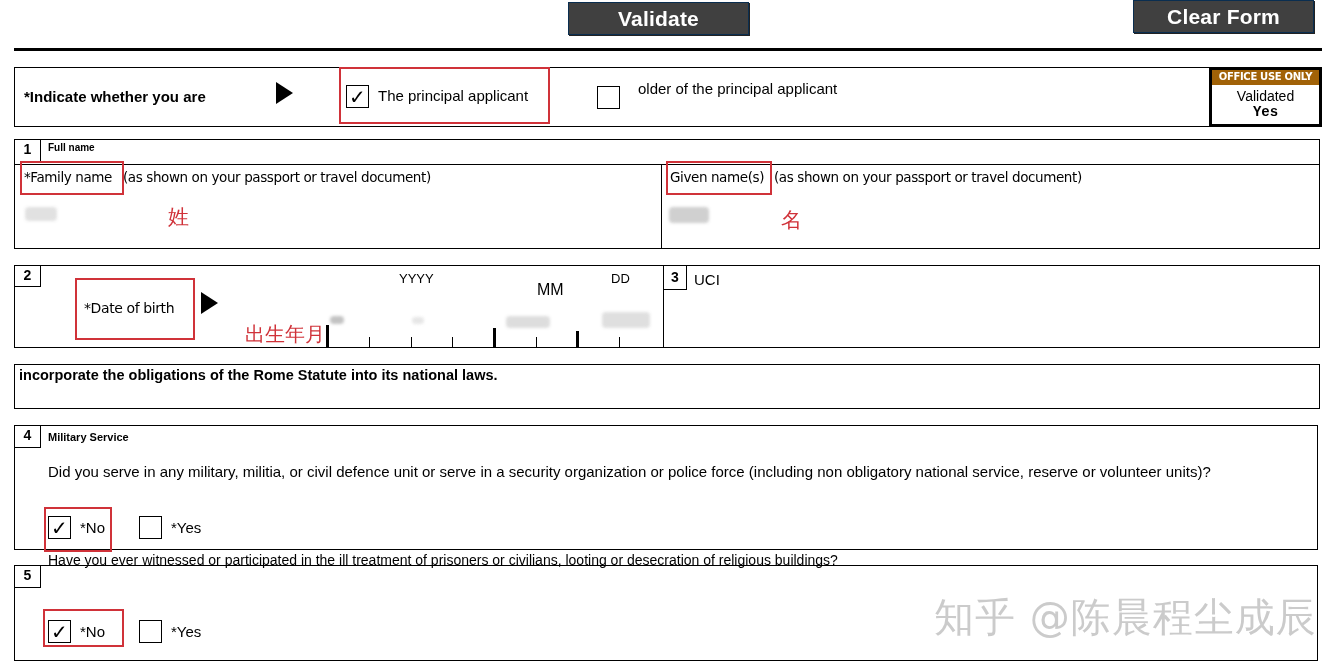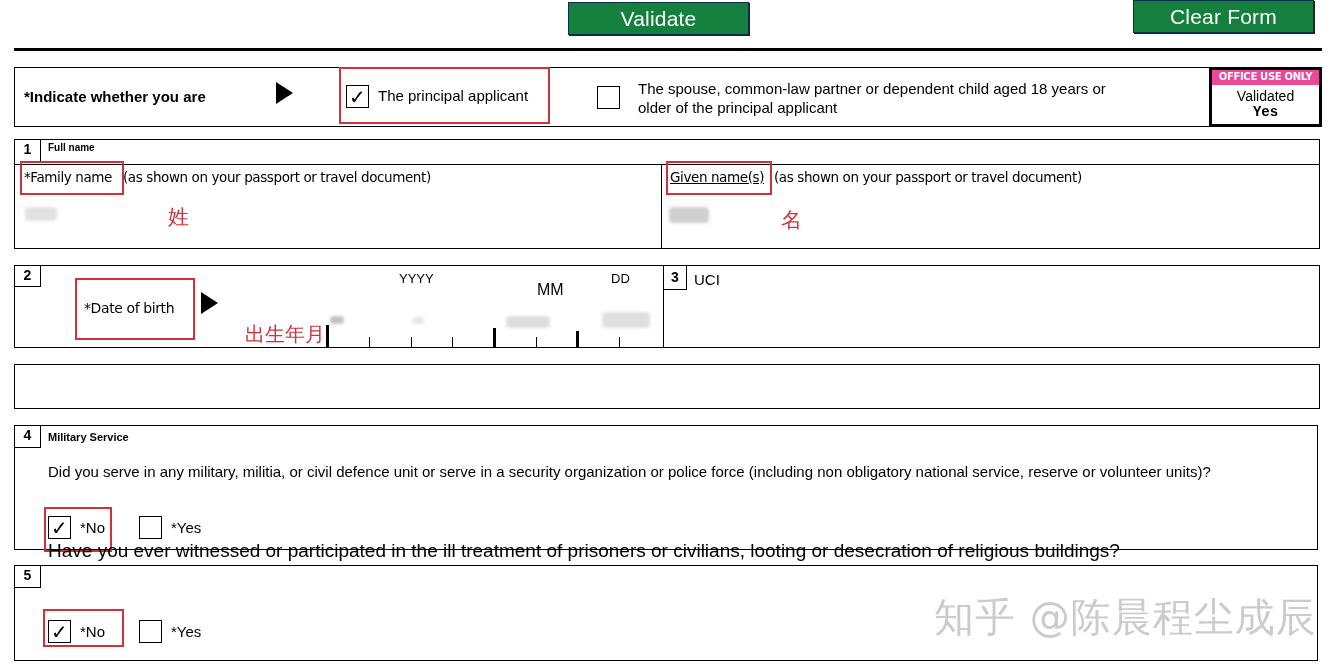--- a/index.html
+++ b/index.html
@@ -2,21 +2,21 @@
 <html><head>
 <meta charset="utf-8">
 <style>
   * { box-sizing: border-box; margin: 0; padding: 0; }
   html, body { width: 1336px; height: 669px; background: #ffffff; overflow: hidden; }
   body { position: relative; font-family: "Liberation Sans", sans-serif; color: #000; }
   .abs { position: absolute; }
 
   
   .top-btn {
-    position: absolute; background: #15803d; color: #fff; font-weight: normal;
+    position: absolute; background: #404040; color: #fff; font-weight: bold;
     font-family: "Liberation Sans", sans-serif; font-size: 21px; text-align: center;
     border: 1px solid #0a2e50; box-shadow: 1px 1px 0 #222; cursor: pointer;
     display: flex; align-items: center; justify-content: center; letter-spacing: 0.2px;
   }
   .top-rule { position: absolute; left: 14px; top: 48px; width: 1308px; height: 3px; background: #000; }
 
   .box { position: absolute; border: 1px solid #000; background: #fff; }
   .num-cell {
     position: absolute; border-right: 1px solid #000; border-bottom: 1px solid #000;
     font-weight: bold; font-size: 14px; text-align: center; line-height: 19px;
@@ -52,43 +52,42 @@
 <div class="box" style="left:14px; top:67px; width:1308px; height:60px;"></div>
 <div class="abs" style="left:24px; top:88px; font-size:15px; font-weight:bold;">*Indicate whether you are</div>
 <div class="tri" style="left:276px; top:82px;"></div>
 
 <div class="cb" style="left:346px; top:85px;">✓</div>
 <div class="abs" style="left:378px; top:87px; font-size:15px;">The principal applicant</div>
 <div class="hl" style="left:339px; top:67px; width:211px; height:57px;"></div>
 
 <div class="cb" style="left:597px; top:86px;"></div>
 <div class="abs" style="left:638px; top:79px; font-size:15px; line-height:19px;">
-  <div>The spouse, common-law partner or dependent child aged 18 years or</div>
   <div>older of the principal applicant</div>
 </div>
 
 <div class="abs" style="left:1209px; top:67px; width:113px; height:60px; border:3px solid #000; background:#fff;">
-  <div style="background:#ec4899; color:#fff; font-size:10px; font-weight:bold; text-align:center; height:15px; line-height:14px; font-family:'DejaVu Sans',sans-serif; letter-spacing:-0.3px;">OFFICE USE ONLY</div>
+  <div style="background:#a16207; color:#fff; font-size:10px; font-weight:bold; text-align:center; height:15px; line-height:14px; font-family:'DejaVu Sans',sans-serif; letter-spacing:-0.3px;">OFFICE USE ONLY</div>
   <div style="text-align:center; font-size:14px; line-height:17px; margin-top:3px;">Validated</div>
   <div style="text-align:center; font-size:14px; font-weight:bold; font-family:'Liberation Mono',monospace; line-height:14px;">Yes</div>
 </div>
 
 <div class="box" style="left:14px; top:139px; width:1306px; height:110px;"></div>
 <div class="num-cell" style="left:15px; top:140px; width:26px; height:21px; border-bottom:none;">1</div>
 <div class="abs" style="left:48px; top:142px; font-size:10px; font-weight:bold;">Full name</div>
 <div class="abs" style="left:14px; top:164px; width:1306px; height:1px; background:#000;"></div>
 <div class="abs" style="left:661px; top:164px; width:1px; height:85px; background:#000;"></div>
 
 <div class="abs calibri" style="left:24px; top:169px; font-size:13.5px;">*Family name</div>
 <div class="abs calibri" style="left:123px; top:169px; font-size:13.5px;">(as shown on your passport or travel document)</div>
 <div class="hl" style="left:20px; top:161px; width:104px; height:34px;"></div>
 <div class="blur" style="left:25px; top:207px; width:32px; height:14px;"></div>
 <div class="red-cn" style="left:168px; top:203px; font-size:21px;">姓</div>
 
-<div class="abs calibri" style="left:670px; top:169px; font-size:13.5px;text-decoration:underline;">Given name(s)</div>
+<div class="abs calibri" style="left:670px; top:169px; font-size:13.5px;">Given name(s)</div>
 <div class="abs calibri" style="left:774px; top:169px; font-size:13.5px;">(as shown on your passport or travel document)</div>
 <div class="hl" style="left:666px; top:161px; width:106px; height:34px;"></div>
 <div class="blur" style="left:669px; top:207px; width:40px; height:16px; background:#c8c8c8;"></div>
 <div class="red-cn" style="left:781px; top:206px; font-size:21px;">名</div>
 
 <div class="box" style="left:14px; top:265px; width:650px; height:83px;"></div>
 <div class="num-cell" style="left:15px; top:266px; width:26px; height:21px;">2</div>
 <div class="abs calibri" style="left:84px; top:300px; font-size:14px; font-weight:normal;">*Date of birth</div>
 <div class="hl" style="left:75px; top:278px; width:120px; height:62px;"></div>
 <div class="tri" style="left:201px; top:292px;"></div>
@@ -117,34 +116,35 @@
 <div class="tick" style="left:536px; top:337px; width:1px; height:10px;"></div>
 <div class="tick" style="left:576px; top:331px; width:3px; height:16px;"></div>
 <div class="tick" style="left:619px; top:337px; width:1px; height:10px;"></div>
 
 <div class="box" style="left:663px; top:265px; width:657px; height:83px;"></div>
 <div class="num-cell" style="left:664px; top:266px; width:23px; height:24px; line-height:22px;">3</div>
 <div class="abs" style="left:694px; top:271px; font-size:15px;">UCI</div>
 
 <div class="box" style="left:14px; top:364px; width:1306px; height:45px;"></div>
 <div class="abs" style="left:19px; top:366px; font-size:14.5px; font-weight:bold; line-height:19px;">
+  <div>incorporate the obligations of the Rome Statute into its national laws.</div>
 </div>
 
 <div class="box" style="left:14px; top:425px; width:1304px; height:125px;"></div>
 <div class="num-cell" style="left:15px; top:426px; width:26px; height:22px;">4</div>
 <div class="abs" style="left:48px; top:431px; font-size:11px; font-weight:bold;">Military Service</div>
 <div class="abs" style="left:48px; top:463px; font-size:15px;">Did you serve in any military, militia, or civil defence unit or serve in a security organization or police force (including non obligatory national service, reserve or volunteer units)?</div>
 <div class="cb" style="left:48px; top:516px;">✓</div>
 <div class="abs" style="left:80px; top:519px; font-size:15px;">*No</div>
 <div class="hl" style="left:44px; top:507px; width:68px; height:45px;"></div>
 <div class="cb" style="left:139px; top:516px;"></div>
 <div class="abs" style="left:171px; top:519px; font-size:15px;">*Yes</div>
 
 <div class="box" style="left:14px; top:565px; width:1304px; height:96px;"></div>
 <div class="num-cell" style="left:15px; top:566px; width:26px; height:22px;">5</div>
-<div class="abs" style="left:48px; top:540px; font-size:19px;">Have you ever witnessed or participated in the ill treatment of prisoners or civilians, looting or desecration of religious buildings?</div>
+<div class="abs" style="left:48px; top:552px; font-size:14px;">Have you ever witnessed or participated in the ill treatment of prisoners or civilians, looting or desecration of religious buildings?</div>
 <div class="cb" style="left:48px; top:620px;">✓</div>
 <div class="abs" style="left:80px; top:623px; font-size:15px;">*No</div>
 <div class="hl" style="left:43px; top:609px; width:81px; height:38px;"></div>
 <div class="cb" style="left:139px; top:620px;"></div>
 <div class="abs" style="left:171px; top:623px; font-size:15px;">*Yes</div>
 
 <div class="watermark">知乎 @陈晨程尘成辰</div>
 
 </body></html>

